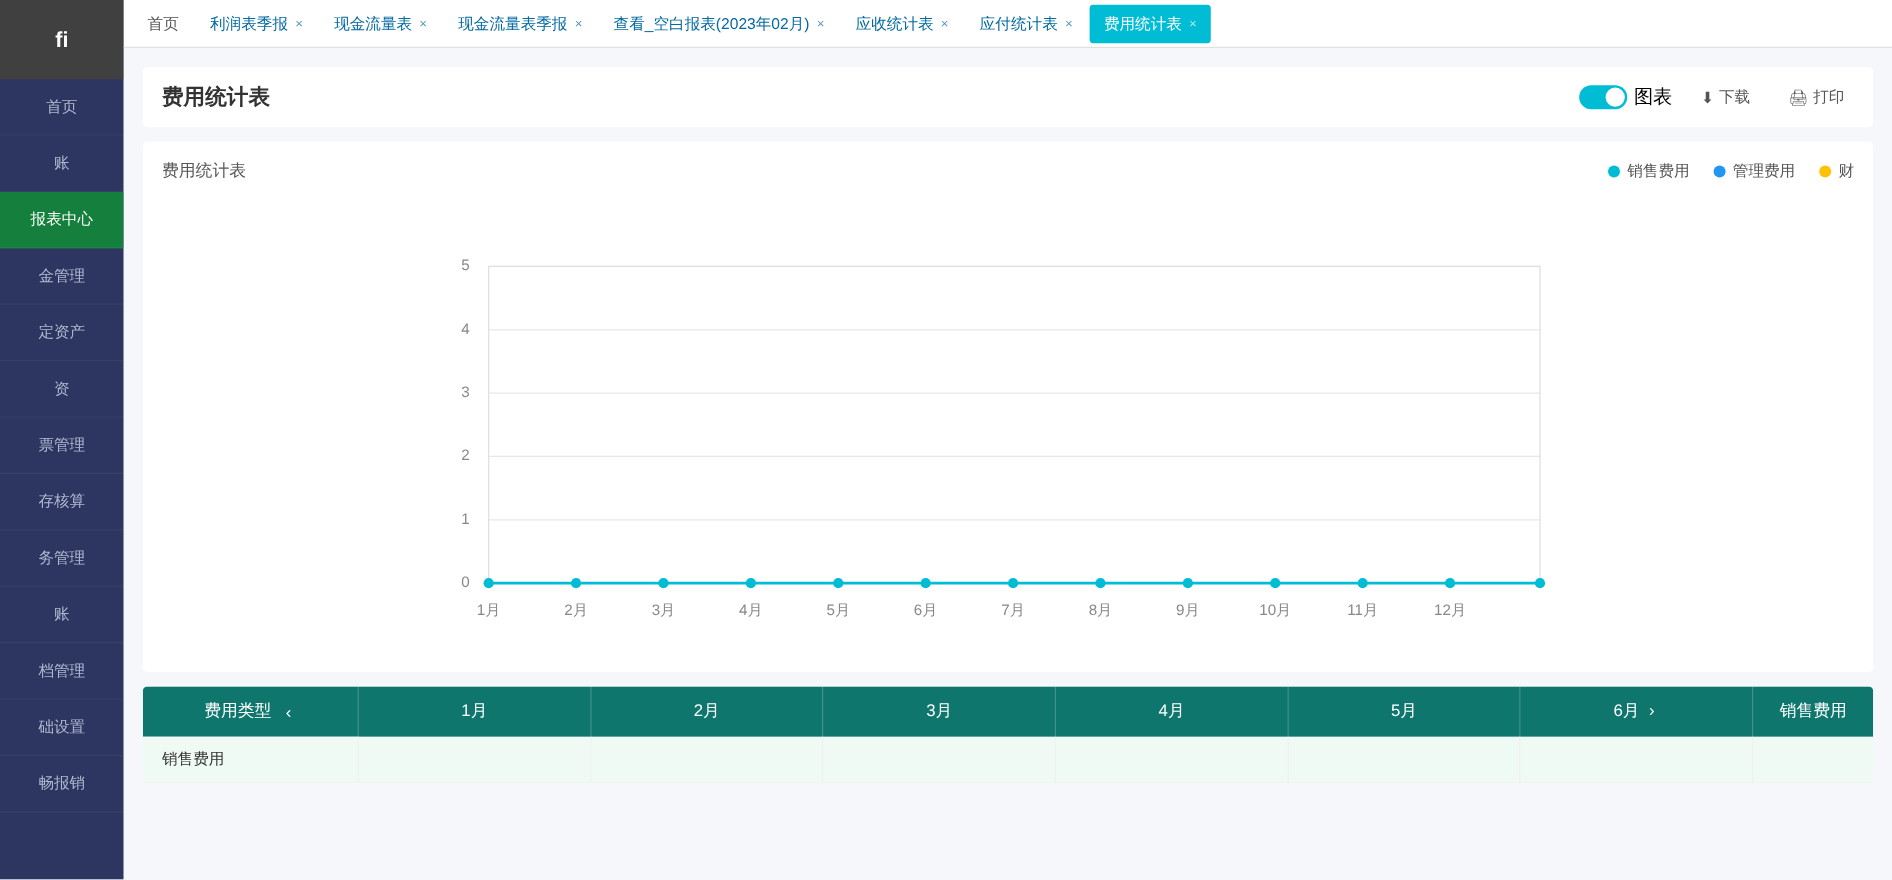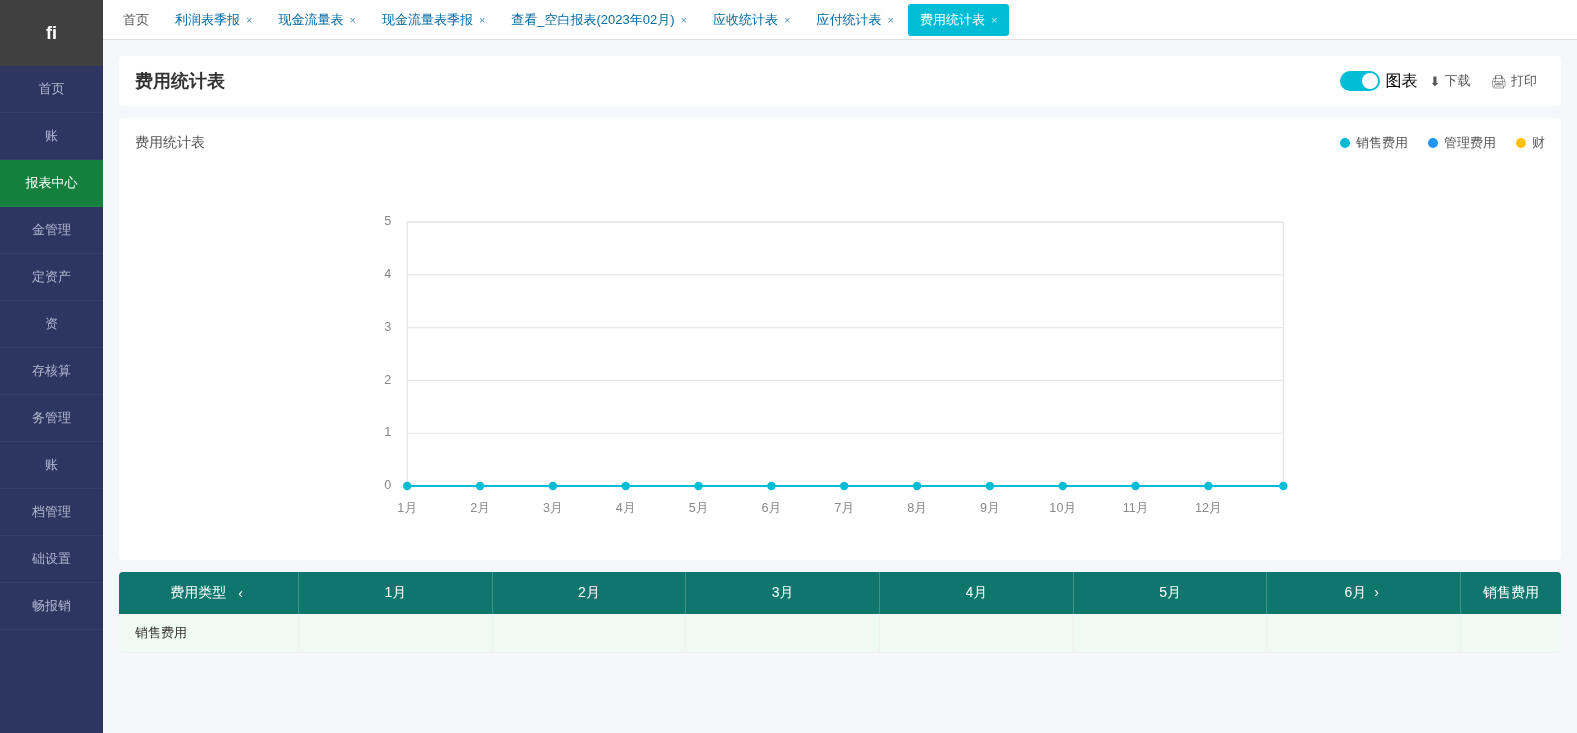--- a/index.html
+++ b/index.html
@@ -100,21 +100,21 @@
       border-radius: 4px;
     }
     .page-title {
       font-size: 18px;
       font-weight: 600;
       color: #333;
     }
     .header-actions {
       display: flex;
       align-items: center;
-      gap: 4px;
+      gap: 16px;
     }
     .toggle-wrap {
       display: flex;
       align-items: center;
       gap: 6px;
     }
     .toggle {
       width: 40px;
       height: 20px;
       background: #00bcd4;
@@ -251,20 +251,21 @@
 
 <div class="sidebar">
   <div class="sidebar-logo">fi</div>
 
   <div class="sidebar-item">首页</div>
   <div class="sidebar-item">账</div>
   <div class="sidebar-item active">报表中心</div>
   <div class="sidebar-item">金管理</div>
   <div class="sidebar-item">定资产</div>
   <div class="sidebar-item">资</div>
+  <div class="sidebar-item">票管理</div>
   <div class="sidebar-item">存核算</div>
   <div class="sidebar-item">务管理</div>
   <div class="sidebar-item">账</div>
   <div class="sidebar-item">档管理</div>
   <div class="sidebar-item">础设置</div>
   <div class="sidebar-item">畅报销</div>
 </div>
 
 <div class="main">
 

